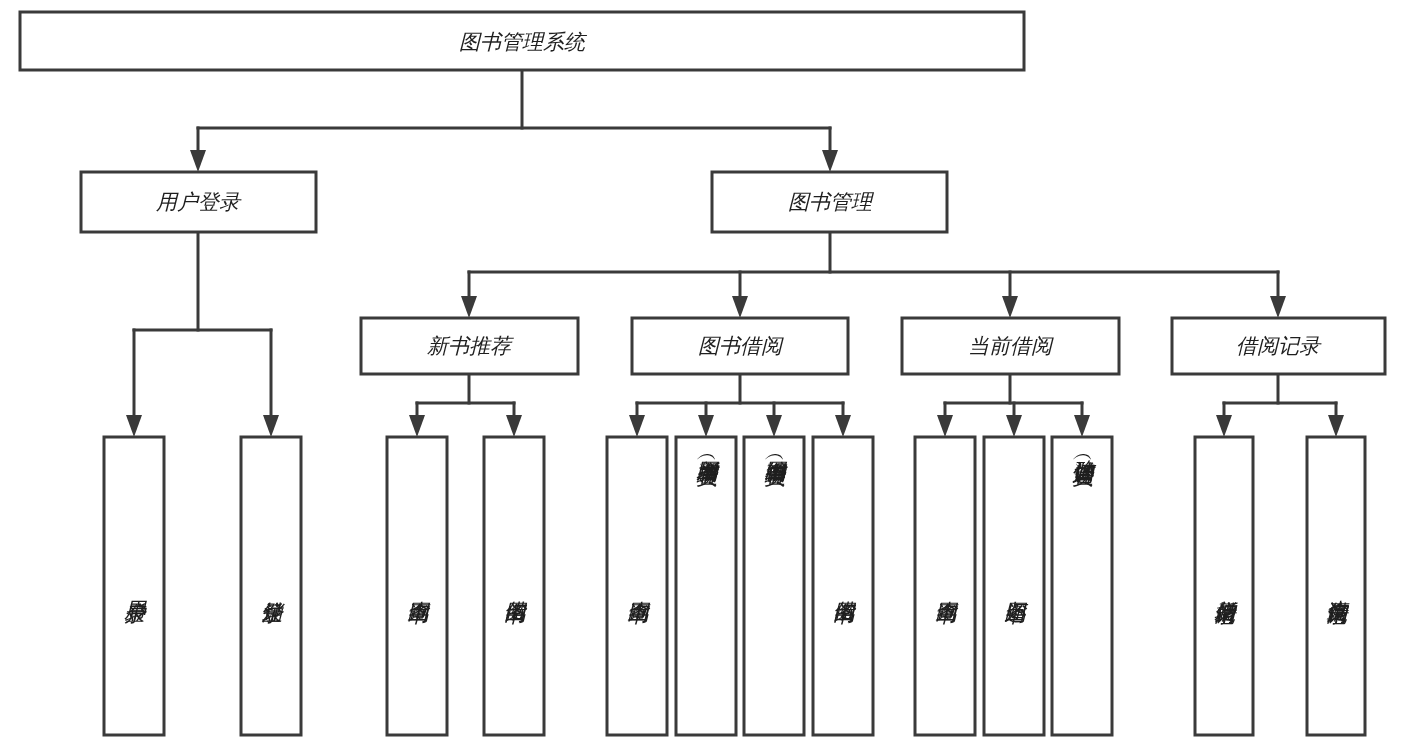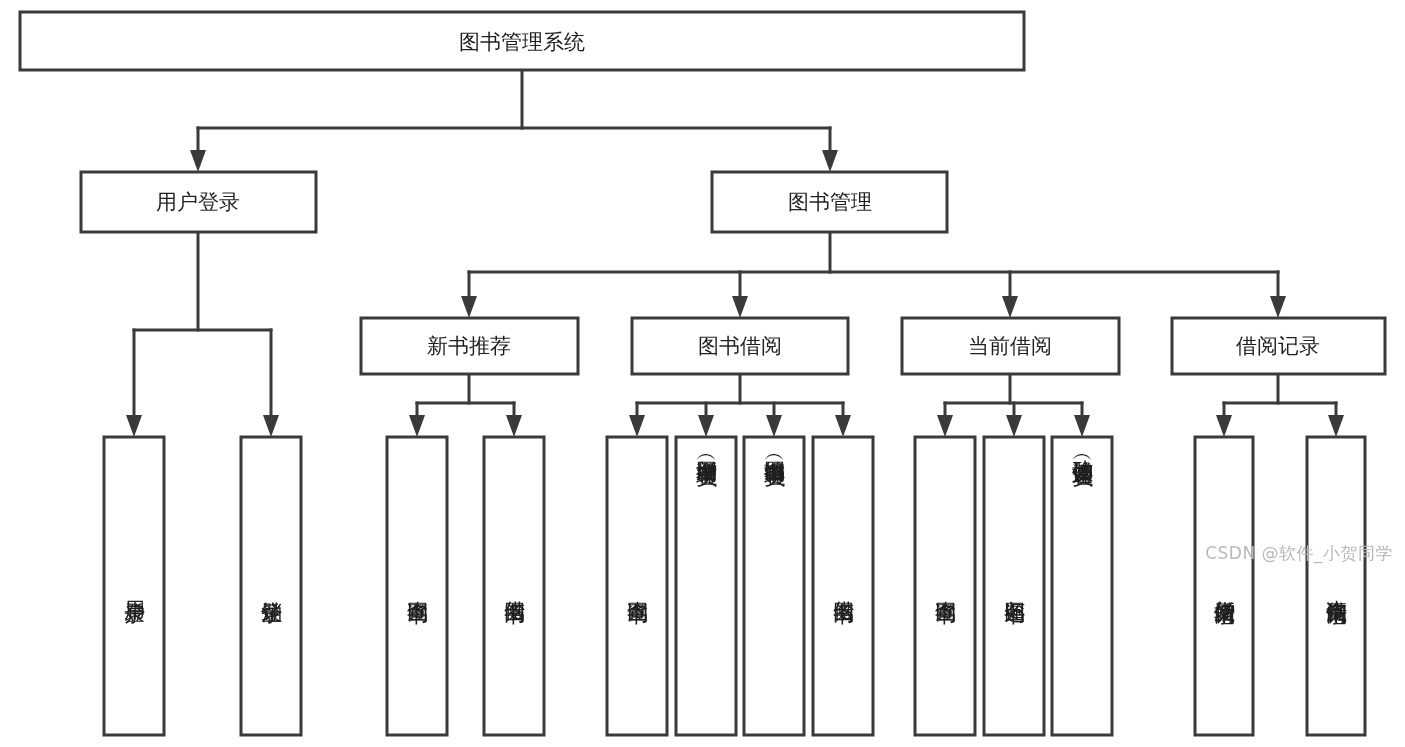--- a/index.html
+++ b/index.html
@@ -11,20 +11,21 @@
     width: 1405px;
     height: 747px;
     font-family: "DejaVu Sans", "Liberation Sans", sans-serif;
     overflow: hidden;
   }
   #diagram-root {
     position: relative;
     width: 1405px;
     height: 571px;
     background: #ffffff;
+    font-style: italic;
   }
   svg.diagram-canvas {
     position: absolute;
     top: 0;
     left: 0;
     width: 1405px;
     height: 747px;
   }
   .node-box {
     fill: #ffffff;
@@ -242,15 +243,14 @@
   <div class="leaf-label-wrap" style="left:744px; top:437px; width:60px; height:298px; justify-content:flex-start; padding-top:6px; box-sizing:border-box;">编辑图书（管理员）</div>
   <div class="leaf-label-wrap" style="left:813px; top:437px; width:60px; height:298px;">借阅图书</div>
 
   <div class="leaf-label-wrap" style="left:915px; top:437px; width:60px; height:298px;">查询图书</div>
   <div class="leaf-label-wrap" style="left:984px; top:437px; width:60px; height:298px;">归还图书</div>
   <div class="leaf-label-wrap" style="left:1052px; top:437px; width:60px; height:298px; justify-content:flex-start; padding-top:6px; box-sizing:border-box;">确认归还（管理员）</div>
 
   <div class="leaf-label-wrap" style="left:1195px; top:437px; width:58px; height:298px;">新增借阅记录</div>
   <div class="leaf-label-wrap" style="left:1307px; top:437px; width:58px; height:298px;">查询借阅记录</div>
 
-  <div class="watermark">CSDN @软件_小贺同学</div>
 
 </div>
 
 </body></html>

